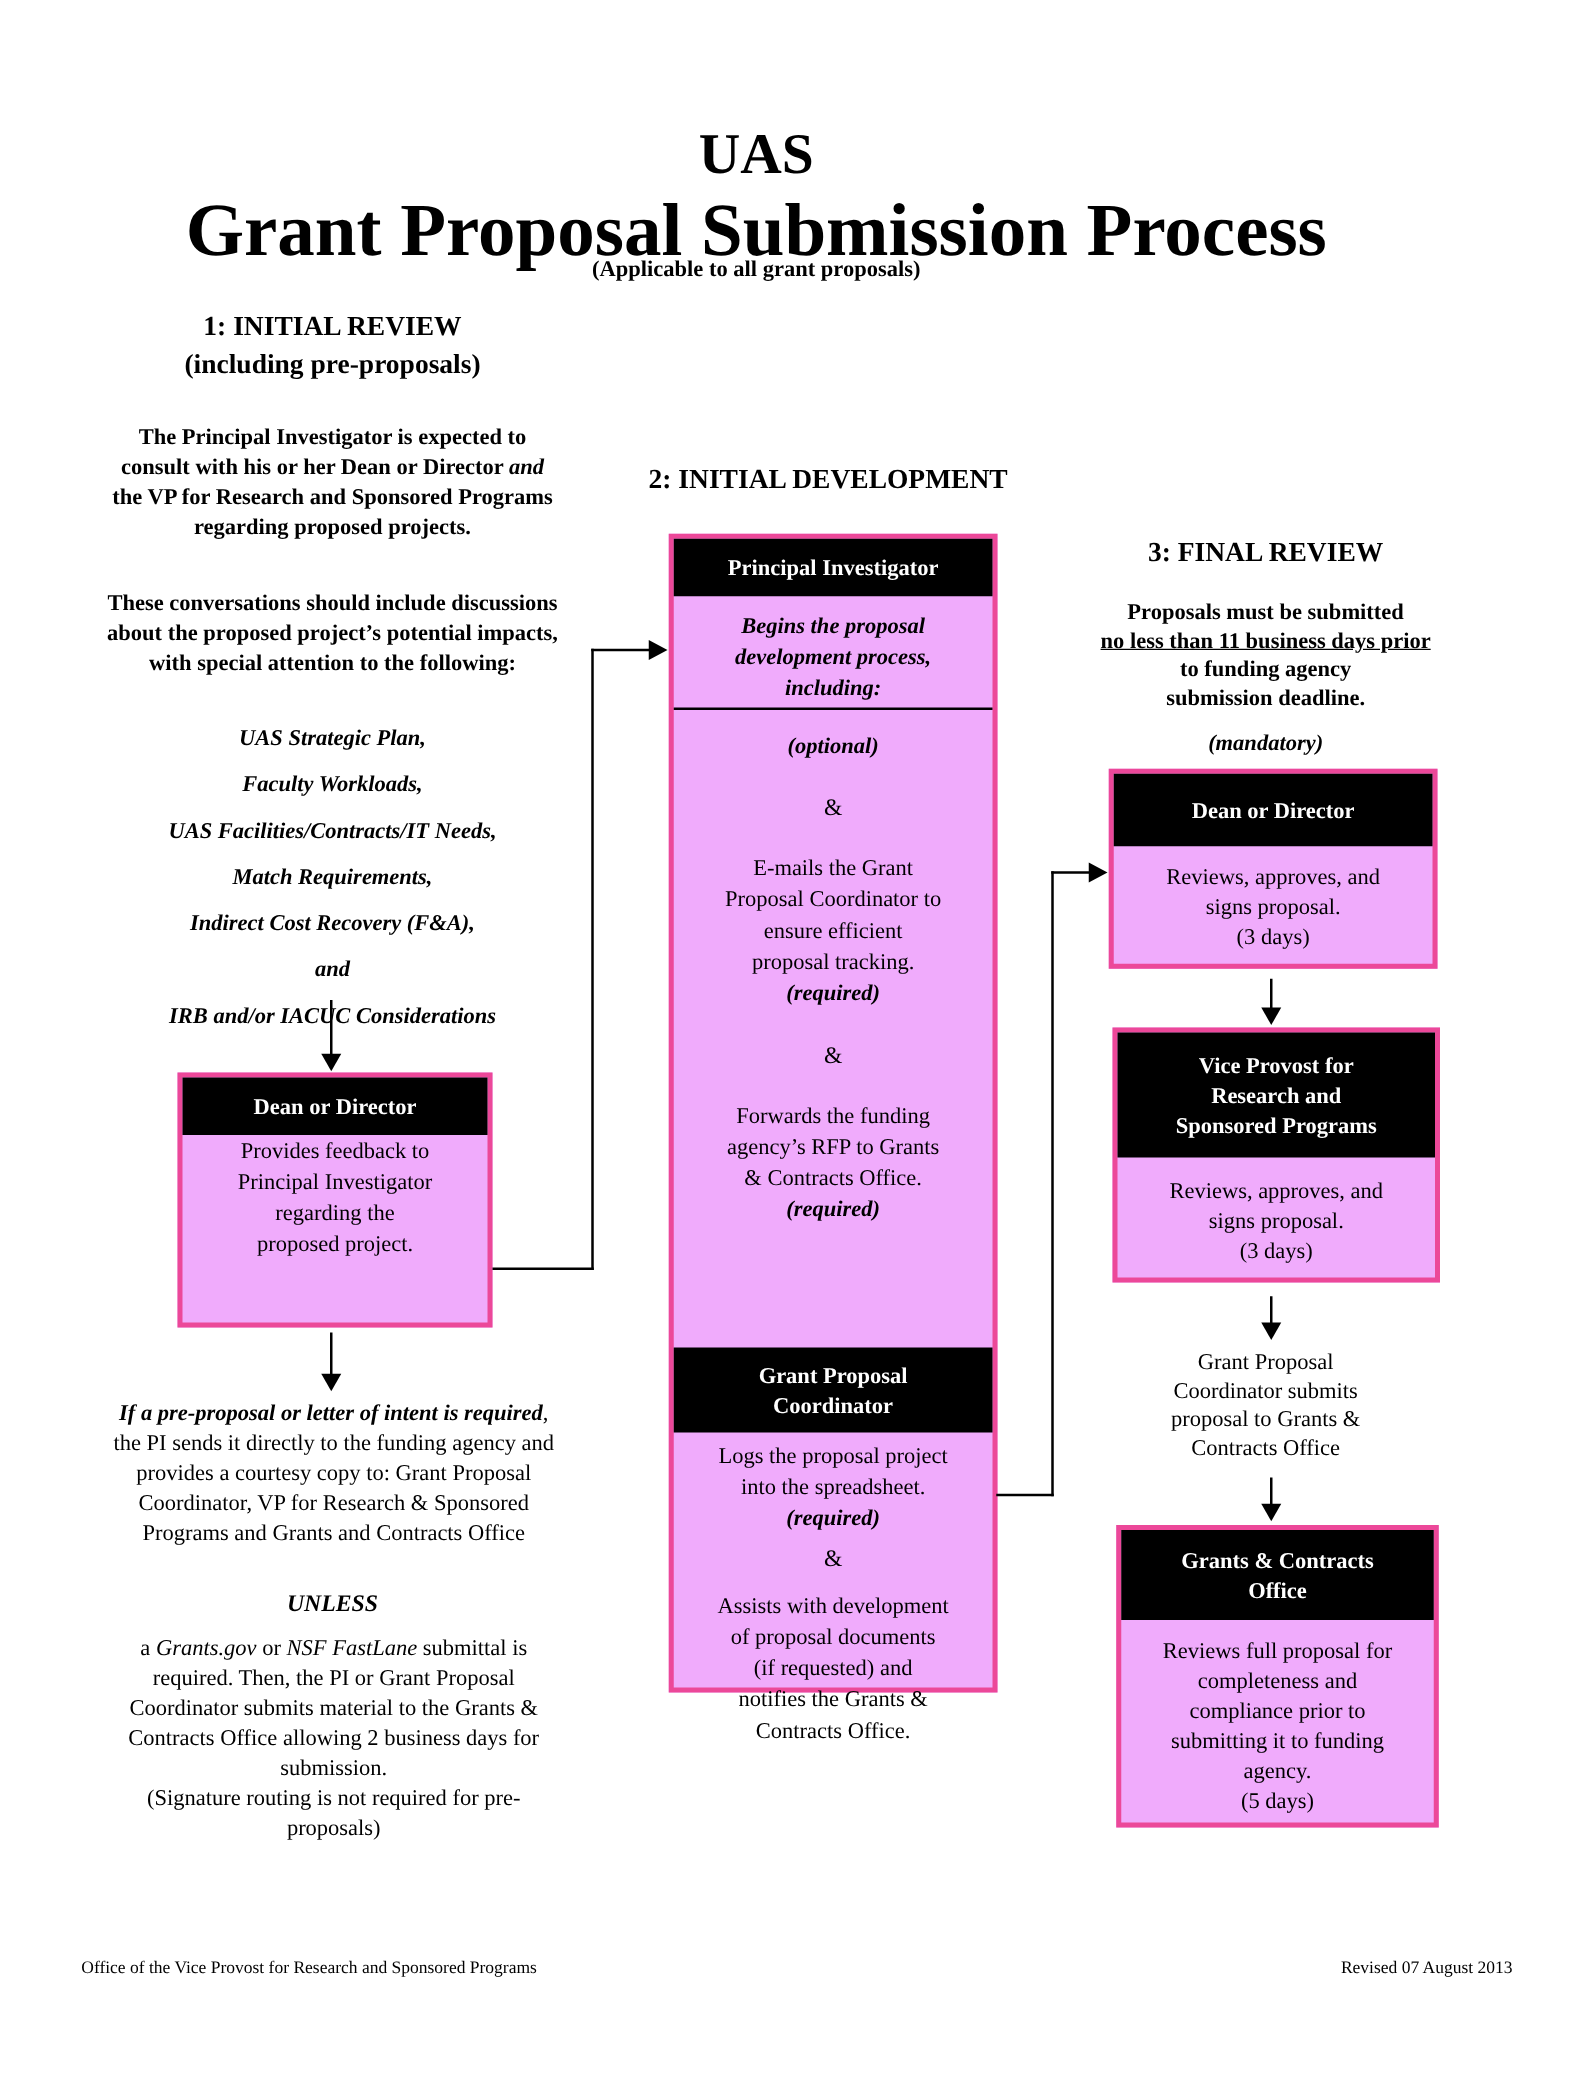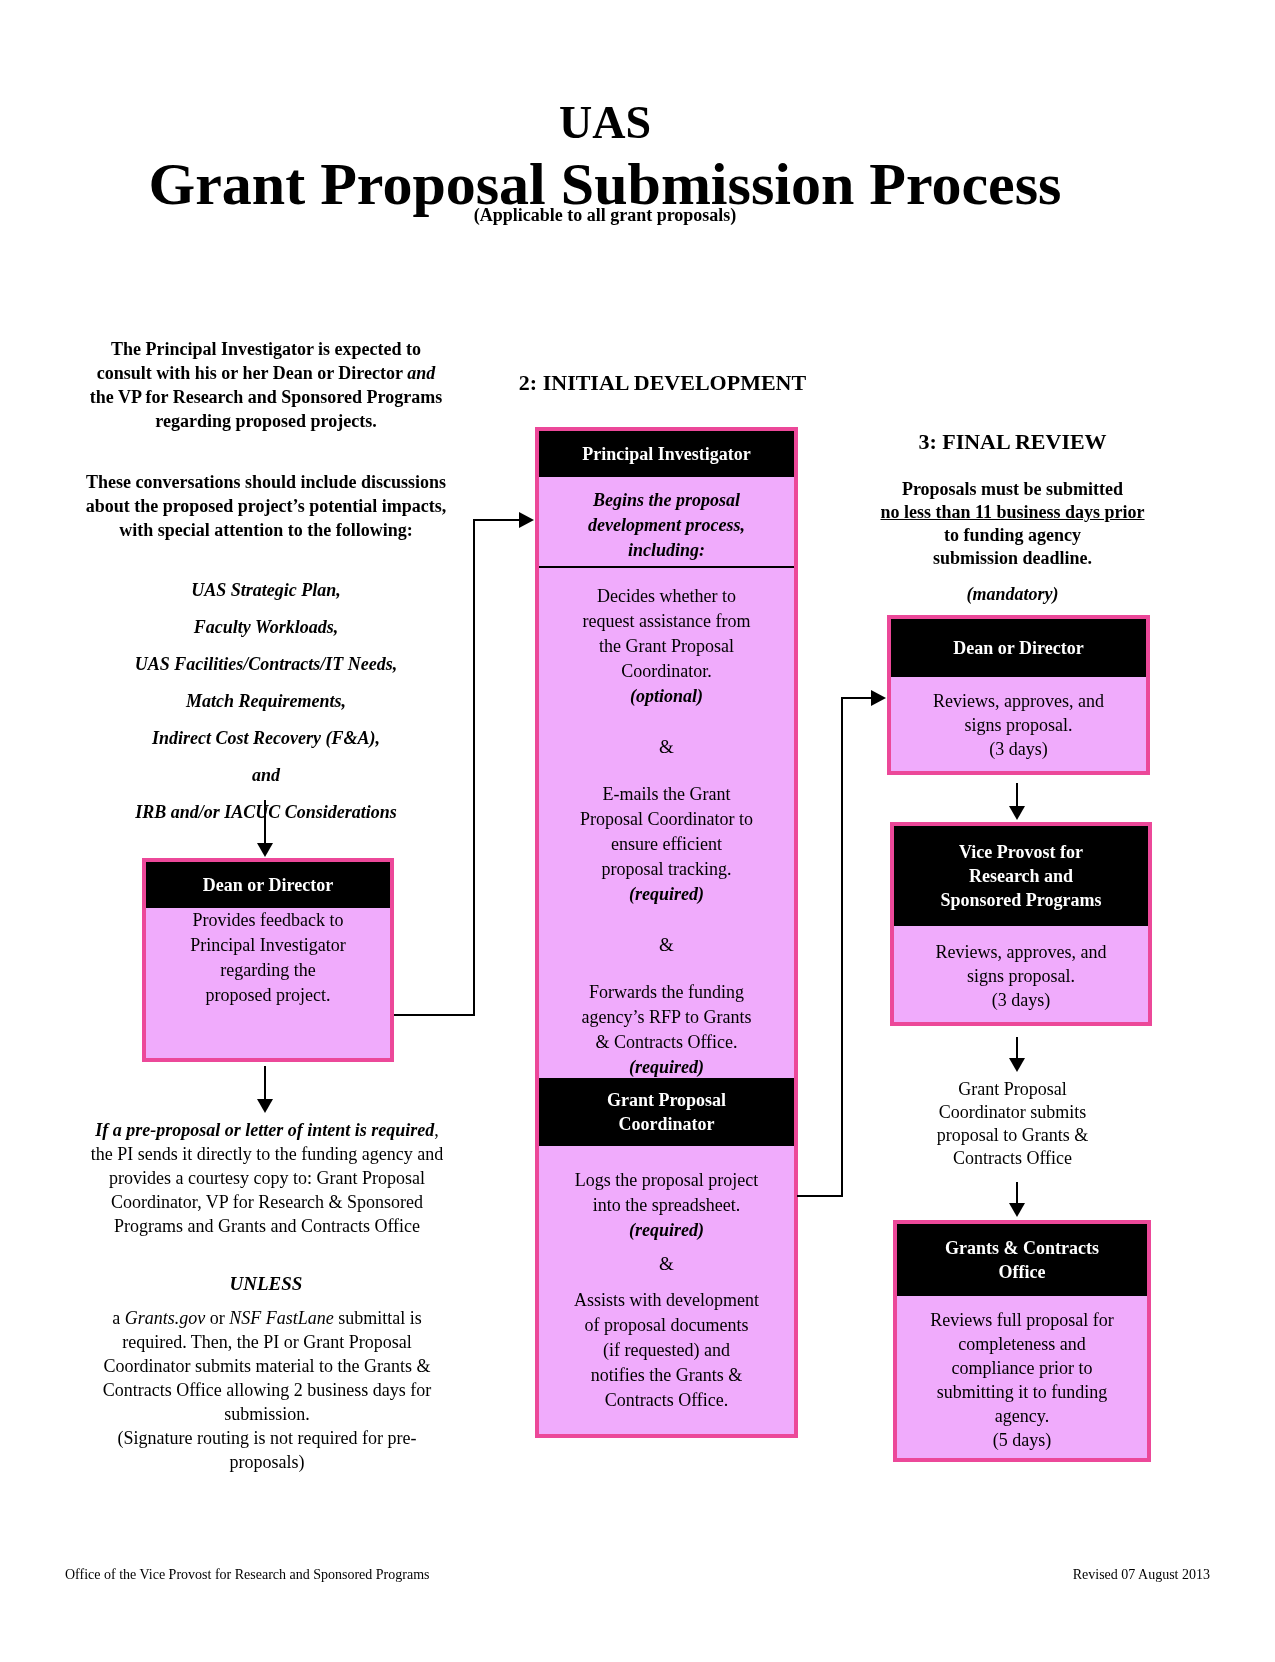--- a/index.html
+++ b/index.html
@@ -62,20 +62,24 @@
 </style>
 </head>
 <body>
 
 <div class="page">
 
   <div class="abs title-1" style="top:96px; left:0; width:1210px;">UAS</div>
   <div class="abs title-2" style="top:150px; left:0; width:1210px;">Grant Proposal Submission Process</div>
   <div class="abs subtitle" style="top:205px; left:0; width:1210px;">(Applicable to all grant proposals)</div>
 
+  <div class="abs col-heading" style="top:246px; left:85px; width:362px;">
+    <div>1: INITIAL REVIEW</div>
+    <div>(including pre-proposals)</div>
+  </div>
 
   <div class="abs b18" style="top:337px; left:85px; width:362px;"><span>The Principal Investigator is expected to consult with his or her Dean or Director </span><span class="bi">and</span><span> the VP for Research and Sponsored Programs regarding proposed projects.</span></div>
 
   <div class="abs b18" style="top:470px; left:85px; width:362px;">These conversations should include discussions about the proposed project’s potential impacts, with special attention to the following:</div>
 
   <div class="abs" style="top:578px; left:85px; width:362px;">
     <div class="list-item">UAS Strategic Plan,</div>
     <div class="list-item">Faculty Workloads,</div>
     <div class="list-item">UAS Facilities/Contracts/IT Needs,</div>
     <div class="list-item">Match Requirements,</div>
@@ -106,40 +110,36 @@
 (Signature routing is not required for pre-proposals)</span></div>
 
   <div class="abs col-heading" style="top:368px; left:460px; width:405px;">2: INITIAL DEVELOPMENT</div>
 
   <div class="fbox" style="top:427px; left:535px; width:263px;">
     <div class="fbox-header" style="height:46px;">Principal Investigator</div>
     <div class="bi ml" style="height:91px; padding-top:11px; font-size:18px; line-height:25px; border-bottom:2px solid #000;">Begins the proposal
 development process,
 including:</div>
     <div style="height:510px; padding-top:16px;">
-      <div class="step">Decides whether to
-request assistance from
-the Grant Proposal
-Coordinator.</div>
       <div class="tag">(optional)</div>
       <div class="amp" style="margin-top:25px;">&amp;</div>
       <div class="step" style="margin-top:23px;">E-mails the Grant
 Proposal Coordinator to
 ensure efficient
 proposal tracking.</div>
       <div class="tag">(required)</div>
       <div class="amp" style="margin-top:25px;">&amp;</div>
       <div class="step" style="margin-top:23px;">Forwards the funding
 agency’s RFP to Grants
 &amp; Contracts Office.</div>
       <div class="tag">(required)</div>
     </div>
     <div class="fbox-header" style="height:68px;">Grant Proposal
 Coordinator</div>
-    <div style="height:288px; padding-top:22px;">
+    <div style="height:204px; padding-top:6px;">
       <div class="step">Logs the proposal project
 into the spreadsheet.</div>
       <div class="tag">(required)</div>
       <div class="amp" style="margin-top:8px;">&amp;</div>
       <div class="step" style="margin-top:12px;">Assists with development
 of proposal documents
 (if requested) and
 notifies the Grants &amp;
 Contracts Office.</div>
     </div>

